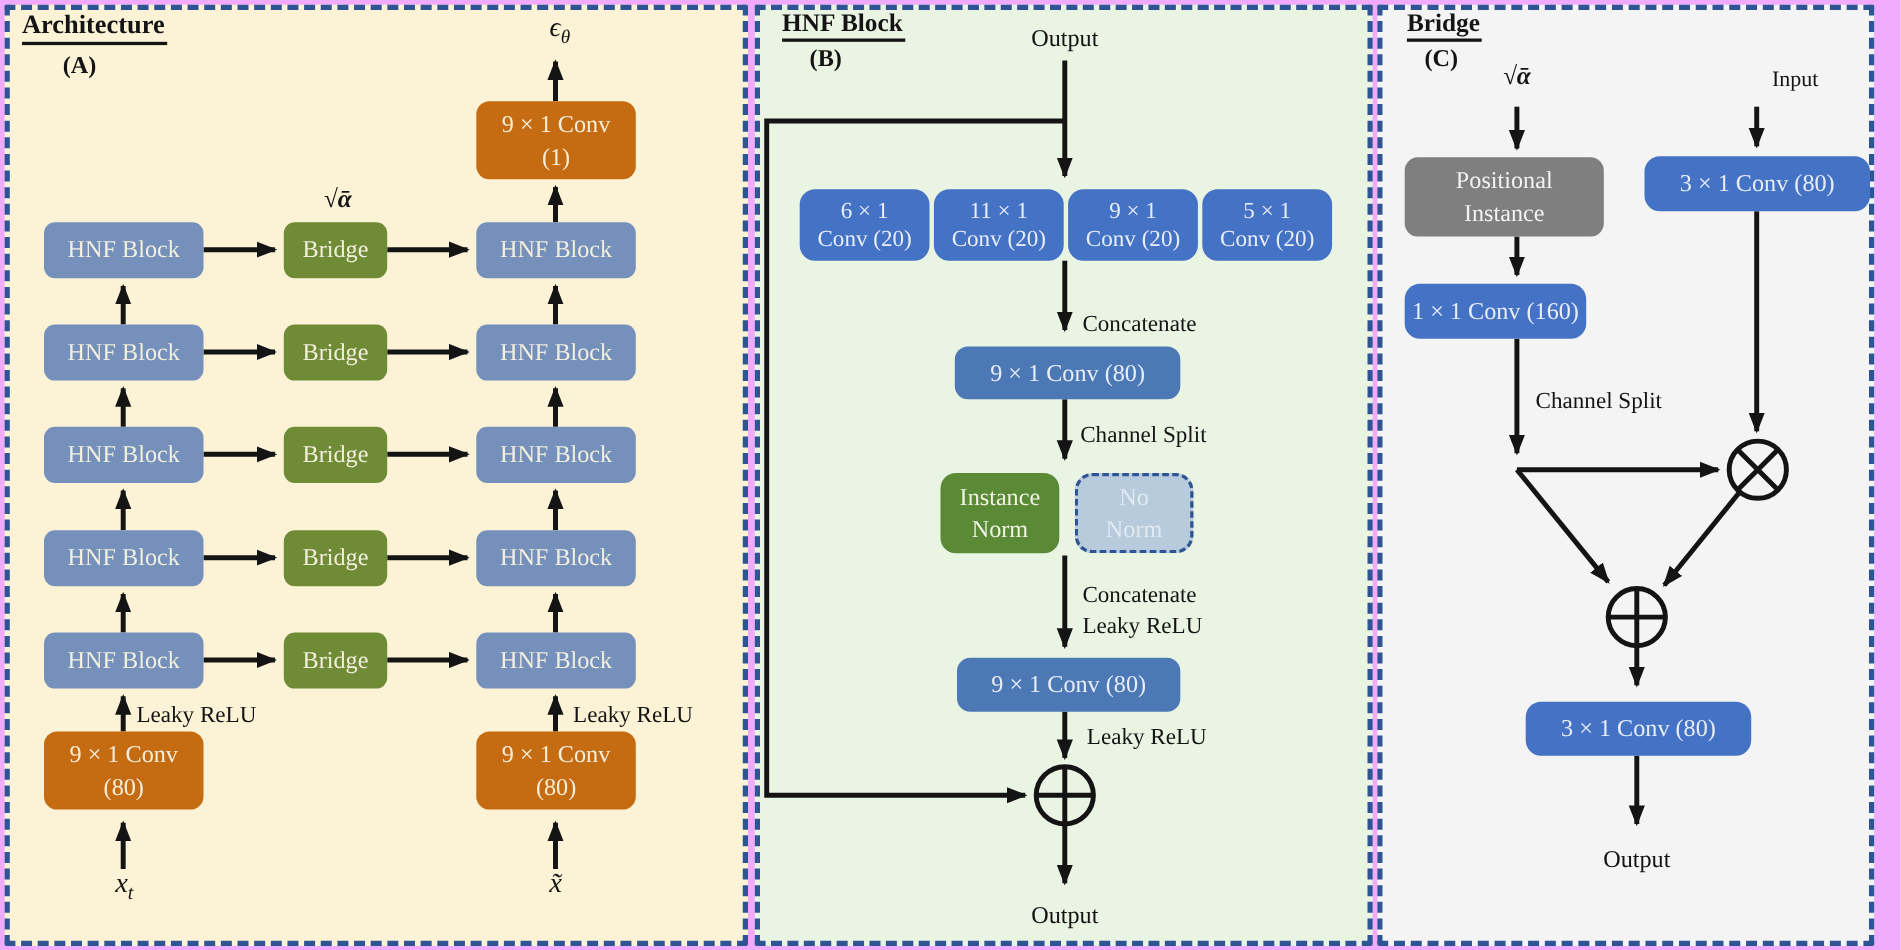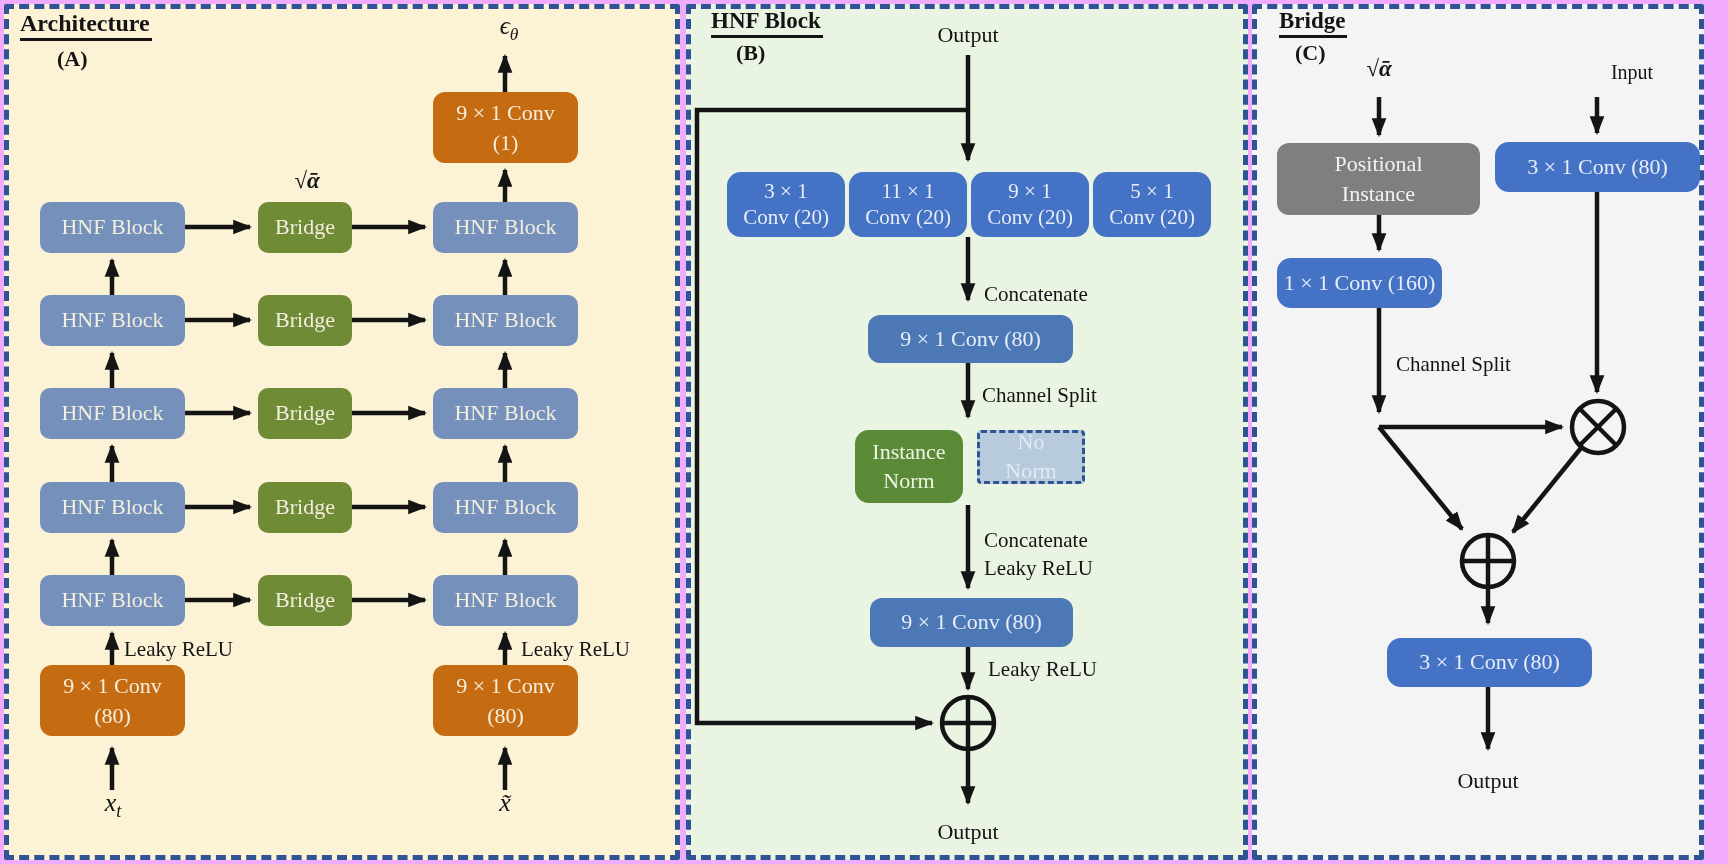--- a/index.html
+++ b/index.html
@@ -12,23 +12,23 @@
   #wires{position:absolute;left:0;top:0;z-index:1;}
   .box{position:absolute;z-index:2;display:flex;flex-direction:column;align-items:center;
        justify-content:center;text-align:center;line-height:1.22;}
   .hnf{left:auto;width:145px;height:51px;background:#7590BB;border-radius:10px;
        color:#F3EFDF;font-size:22px;}
   .bridge{width:94px;height:51px;background:#708B36;border-radius:10px;color:#F3EFDF;font-size:22px;}
   .orange{width:145px;height:71px;background:#C56B12;border-radius:12px;color:#F7EFDC;font-size:22px;line-height:1.35;}
   .bblue{background:#4472C4;border-radius:14px;color:#E8EDF8;font-size:21px;}
   .b80{background:#4C79B6;border-radius:12px;color:#E8EDF8;font-size:22px;}
   .inorm{width:108px;height:73px;background:#5A8A35;border-radius:14px;color:#F0F3E6;font-size:22px;line-height:1.3;}
-  .nonorm{width:108px;height:54px;background:#B7CBDD;border:3px dashed #2F5494;box-sizing:border-box;
-          border-radius:4px;color:#E2EAF2;font-size:22px;line-height:1.3;}
-  .gray{width:203px;height:72px;background:#7F7F7F;border-radius:12px;color:#F2F2F2;font-size:22px;line-height:1.35;}
+  .nonorm{width:108px;height:73px;background:#B7CBDD;border:3px dashed #2F5494;box-sizing:border-box;
+          border-radius:16px;color:#E2EAF2;font-size:22px;line-height:1.3;}
+  .gray{width:181px;height:72px;background:#7F7F7F;border-radius:12px;color:#F2F2F2;font-size:22px;line-height:1.35;}
   .lbl{position:absolute;z-index:2;font-size:21px;white-space:nowrap;}
   .ctr{transform:translateX(-50%);}
   .title{position:absolute;z-index:2;font-weight:bold;font-size:24px;
          border-bottom:3px solid #141414;padding:0 2px 1px 0;white-space:nowrap;}
   .tag{position:absolute;z-index:2;font-weight:bold;font-size:22px;white-space:nowrap;}
   .math{font-style:italic;}
   sub.m{font-size:70%;font-style:italic;}
 </style>
 </head>
 <body>
@@ -159,21 +159,21 @@
 
   <div class="lbl ctr math" style="left:113px;top:788px;font-size:26px;"><span>x</span><sub class="m">t</sub></div>
   <div class="lbl ctr math" style="left:505px;top:788px;font-size:26px;">x̃</div>
 
   <div class="title" style="left:711px;top:8px;font-size:23px;">HNF Block</div>
   <div class="tag" style="left:736px;top:40px;">(B)</div>
 
   <div class="lbl ctr" style="left:968px;top:22px;font-size:22px;">Output</div>
 
   <div class="box bblue" style="left:727px;top:172px;width:118px;height:65px;">
-    <span>3 × 1</span>
+    <span>6 × 1</span>
       <span>Conv (20)</span>
   </div>
   <div class="box bblue" style="left:849px;top:172px;width:118px;height:65px;">
     <span>11 × 1</span>
       <span>Conv (20)</span>
   </div>
   <div class="box bblue" style="left:971px;top:172px;width:118px;height:65px;">
     <span>9 × 1</span>
       <span>Conv (20)</span>
   </div>

